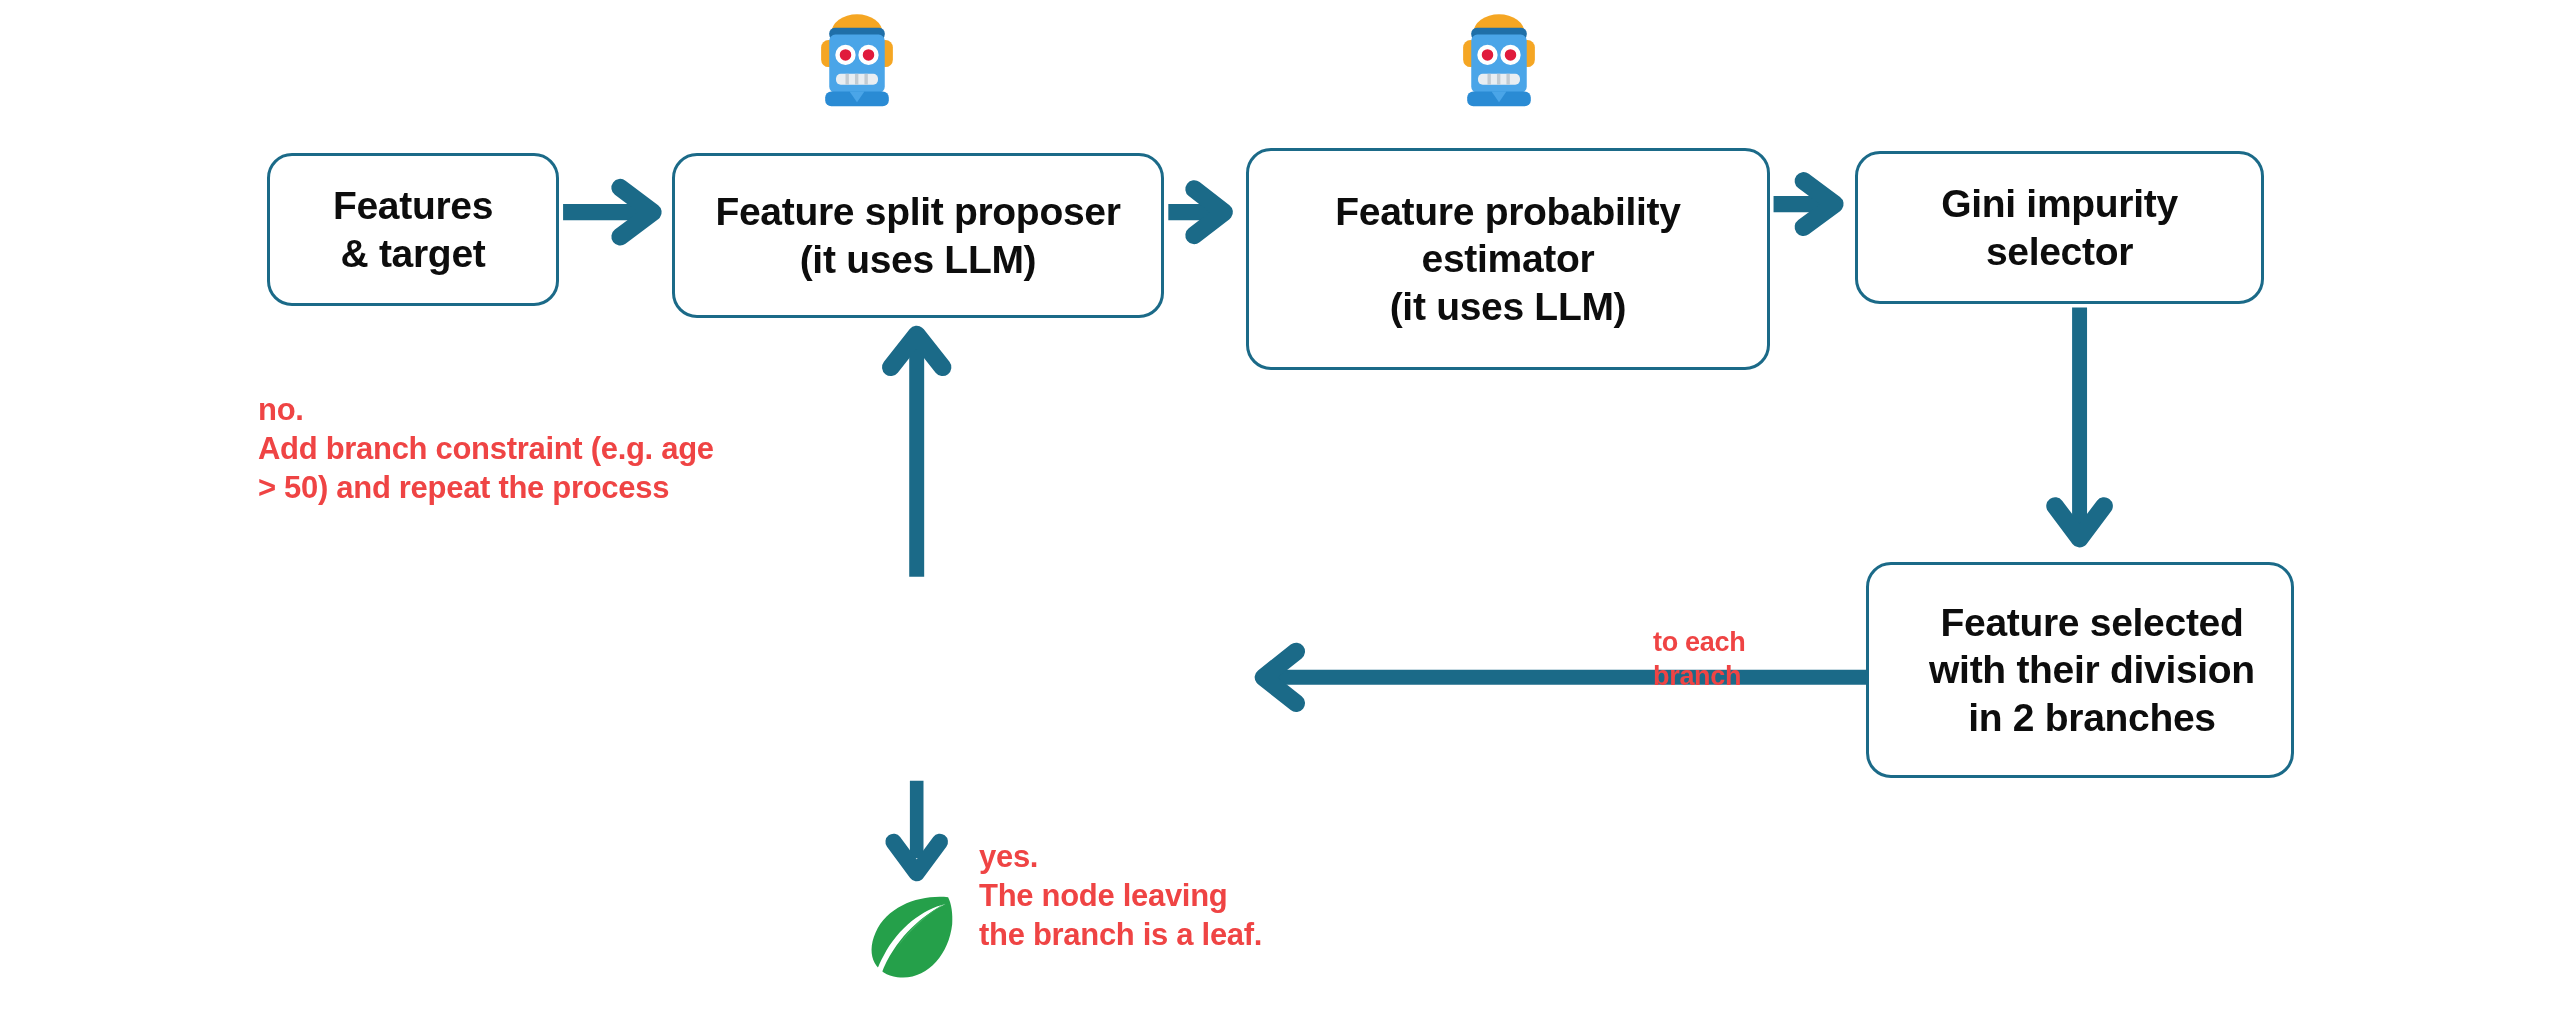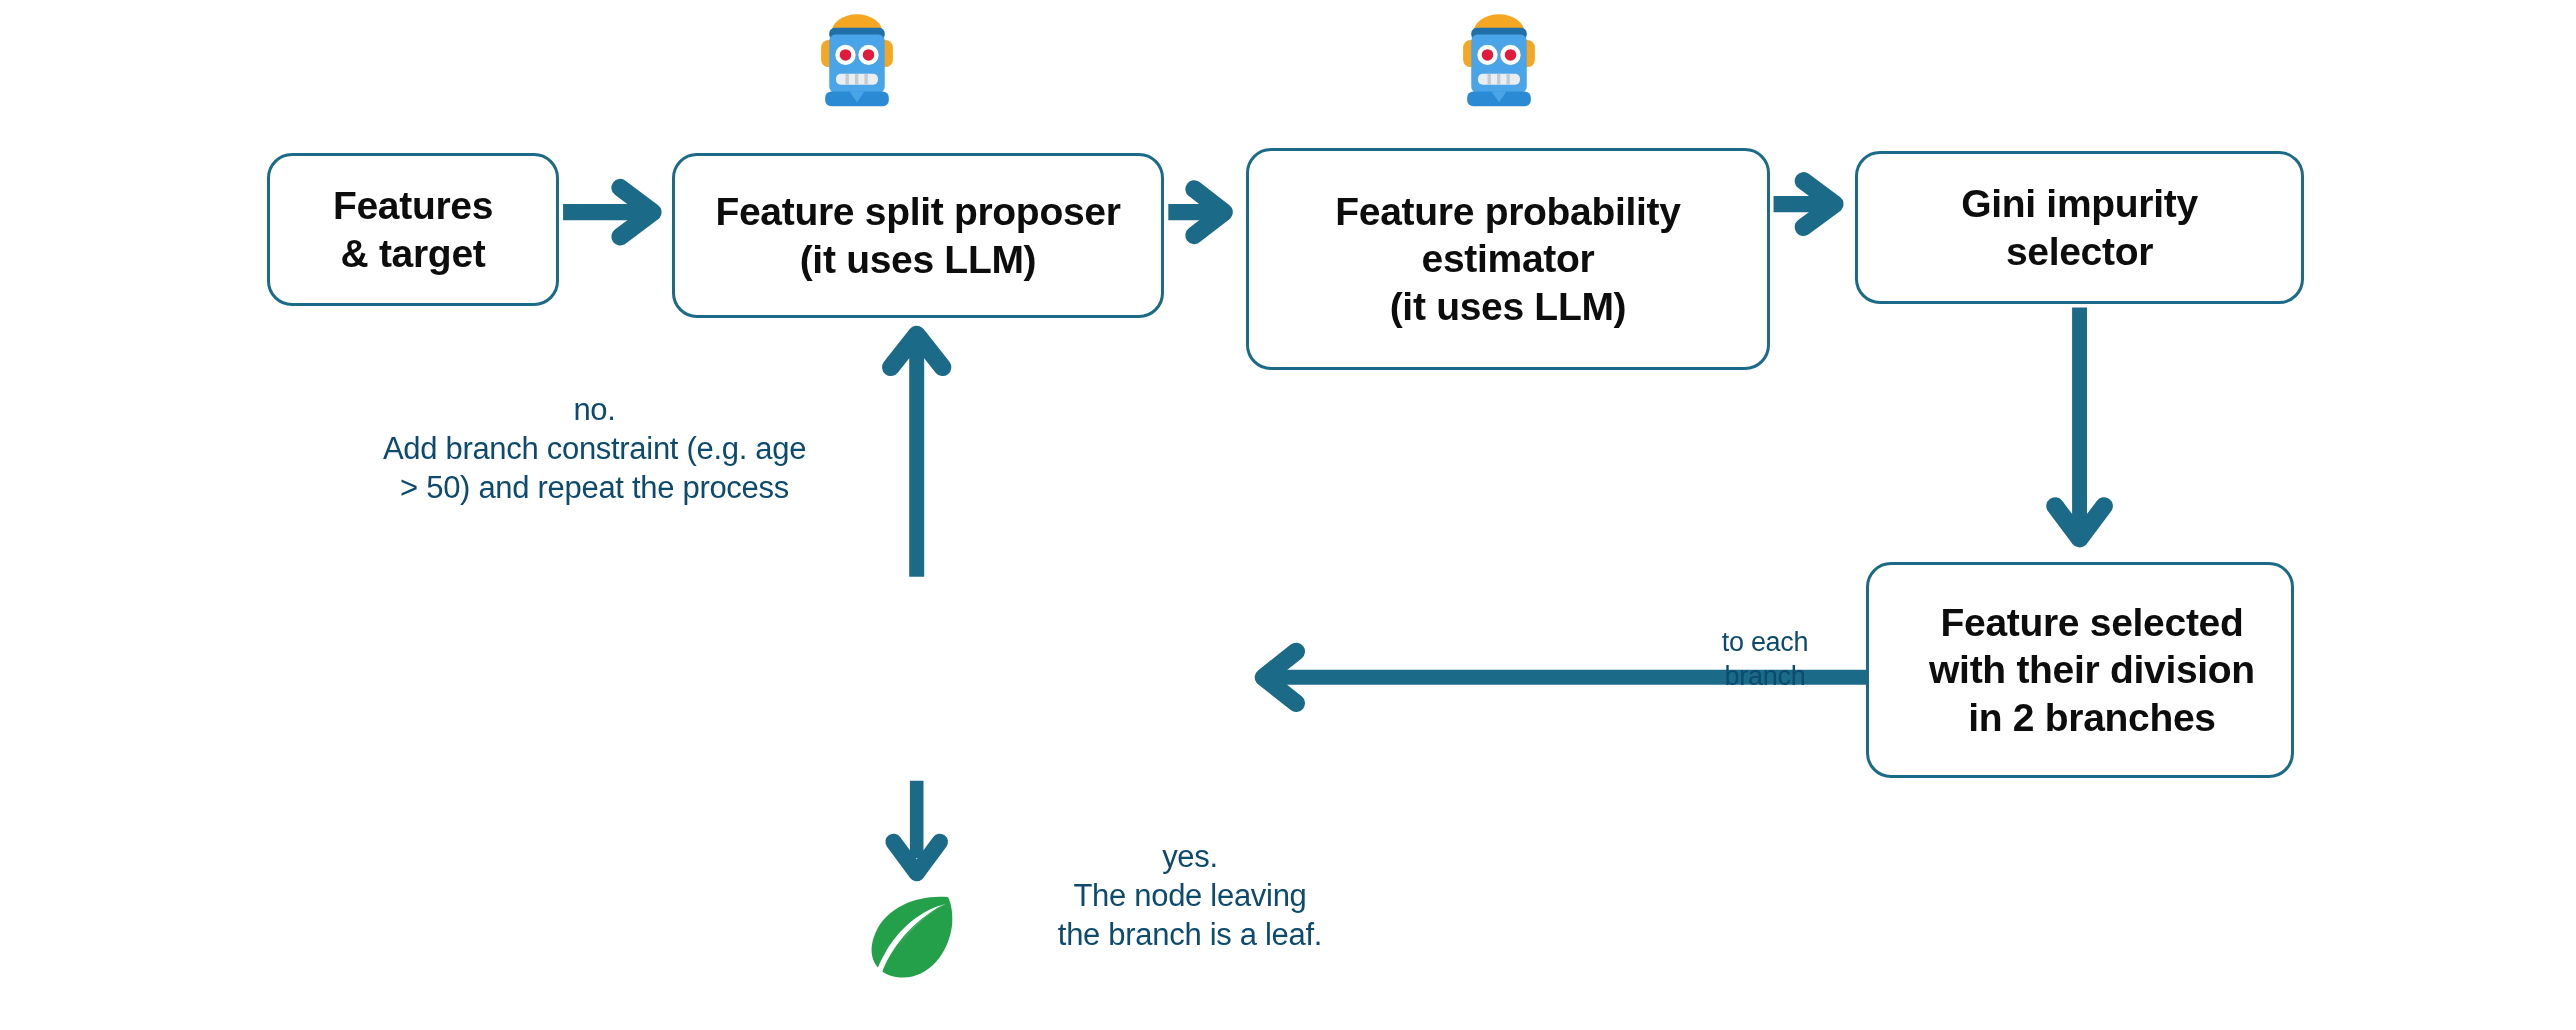--- a/index.html
+++ b/index.html
@@ -33,29 +33,28 @@
     line-height: 1.22;
     letter-spacing: -0.3px;
   }
   .node-box .node-text {
     padding: 0 9.5px;
     white-space: pre-line;
   }
   #box-features      { left: 267px;  top: 153px;  width: 292px;  height: 153px; font-size: 39px; }
   #box-proposer      { left: 672px;  top: 153px;  width: 492px;  height: 165px; font-size: 39px; }
   #box-estimator     { left: 1246px; top: 148px;  width: 524px;  height: 222px; font-size: 39px; }
-  #box-gini          { left: 1855px; top: 151px;  width: 449px;  height: 153px; font-size: 39px; }
+  #box-gini          { left: 1855px; top: 151px;  width: 409px;  height: 153px; font-size: 39px; }
   #box-selected      { left: 1866px; top: 562px;  width: 428px;  height: 216px; font-size: 39px; padding-left: 24px; }
 
   
   .label {
     position: absolute;
-    color: #0c4a6e;
-    font-weight: normal;
-    text-align: center;
+    color: #ef4444;
+    font-weight: bold;
     line-height: 1.25;
     letter-spacing: -0.3px;
     white-space: pre-line;
   }
   #label-no        { left: 258px;  top: 391px;  width: 673px;  font-size: 31px; }
   #label-decision  { left: 517px;  top: 590px;  width: 707px; font-size: 39px; }
   #label-yes       { left: 979px; top: 838px; width: 422px;  font-size: 31px; }
   #label-toeach    { left: 1653px; top: 626px;  width: 224px;  font-size: 27px; }
 
   

